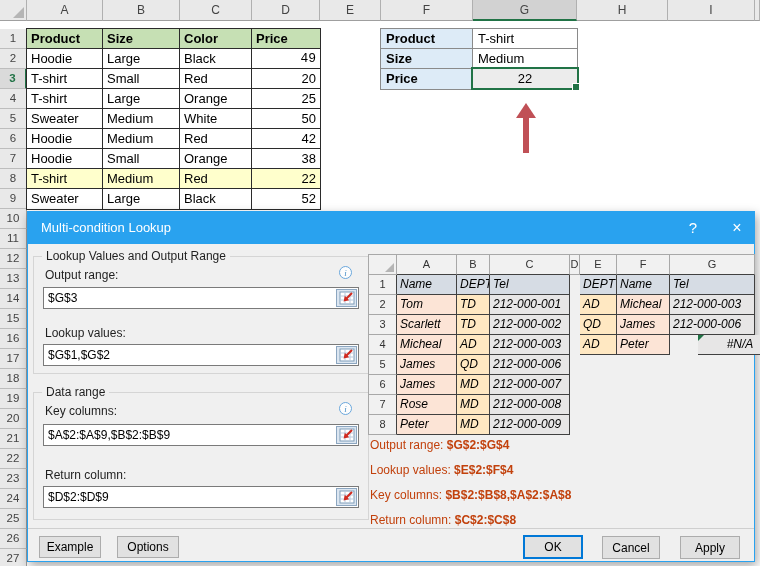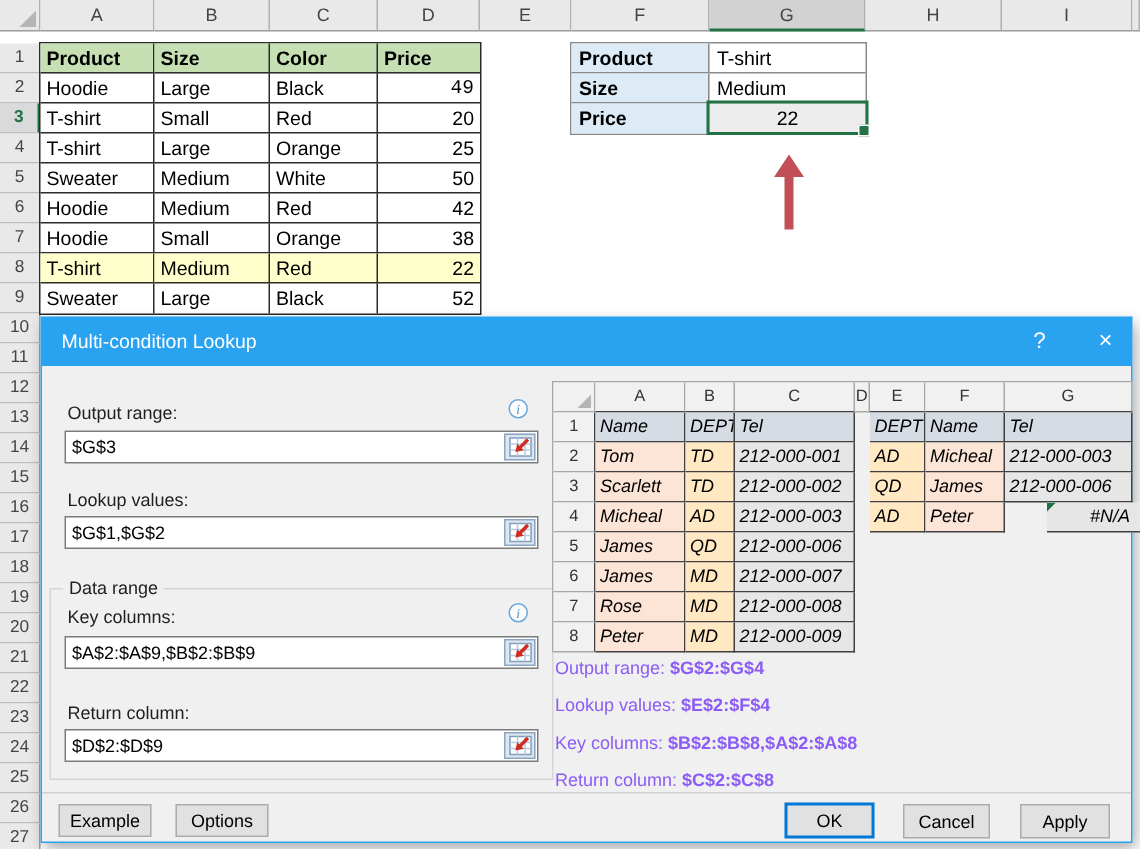--- a/index.html
+++ b/index.html
@@ -78,21 +78,21 @@
         border-left:9px solid transparent;border-bottom:9px solid #b5b5b5;}
   .mcell{font-size:12px;color:#000;padding:0 0 0 3px;line-height:19px;white-space:nowrap;overflow:hidden;
         border-right:1px solid #404040;border-bottom:1px solid #404040;font-style:italic;}
   .mcell.mhdr{background:var(--preview_header_blue,#d6dce4);}
   .mcell.c-name{background:var(--preview_name_pink,#fce4d6);}
   .mcell.c-dept{background:var(--preview_dept_gold,#ffe8c2);}
   .mcell.c-tel{background:var(--preview_tel_gray,#e7e6e6);}
   .mcell.cerr{text-align:center;padding:0;margin-left:28px;}
   .mcell.cerr:before{content:"";position:absolute;left:0;top:0;width:0;height:0;
         border-top:6px solid var(--accent_green,#217346);border-right:6px solid transparent;}
-  .sumline{font-size:12px;color:#8b5cf6;white-space:nowrap;}
+  .sumline{font-size:12px;color:#c2410c;white-space:nowrap;}
   .sumline b{font-size:12px;}
 </style>
 </head>
 <body>
 
 <div id="screen">
 
   <div id="colheaders" class="abs" style="left:0;top:8;width:760px;height:21px;">
       <div class="abs corner" style="left: 0px; top: 0px; width: 27px; height: 21px;"></div>
       <div class="abs chd" style="left: 27px; top: 0px; width: 76px; height: 21px;">A</div>
@@ -190,20 +190,23 @@
   <div class="abs arrow-shaft" style="left:523px;top:116px;width:6px;height:37px;"></div>
 
   <div id="dialog" class="abs">
 
     <div id="titlebar" class="abs">
       <span class="title">Multi-condition Lookup</span>
       <span class="tbbtn tb-help">?</span>
       <span class="tbbtn tb-close">×</span>
     </div>
 
+    <div class="abs group" style="left:5px;top:44px;width:336px;height:118px;">
+      <span class="grouplabel">Lookup Values and Output Range</span>
+    </div>
     <div class="abs fldlabel" style="left:17px;top:56px;">Output range:</div>
     <div class="abs info" style="left:311px;top:54px;" title="Output range:">i</div>
     <div class="abs fld" style="left:15px;top:75px;width:316px;height:22px;">
       <input value="$G$3" style="">
       <button class="rangebtn">
         <svg width="16" height="14" viewBox="0 0 16 14">
           <rect x="1" y="1" width="14" height="12" fill="#fff" stroke="#7f9db9"></rect>
           <line x1="1" y1="5" x2="15" y2="5" stroke="#b9cade"></line>
           <line x1="1" y1="9" x2="15" y2="9" stroke="#b9cade"></line>
           <line x1="6" y1="1" x2="6" y2="13" stroke="#b9cade"></line>

